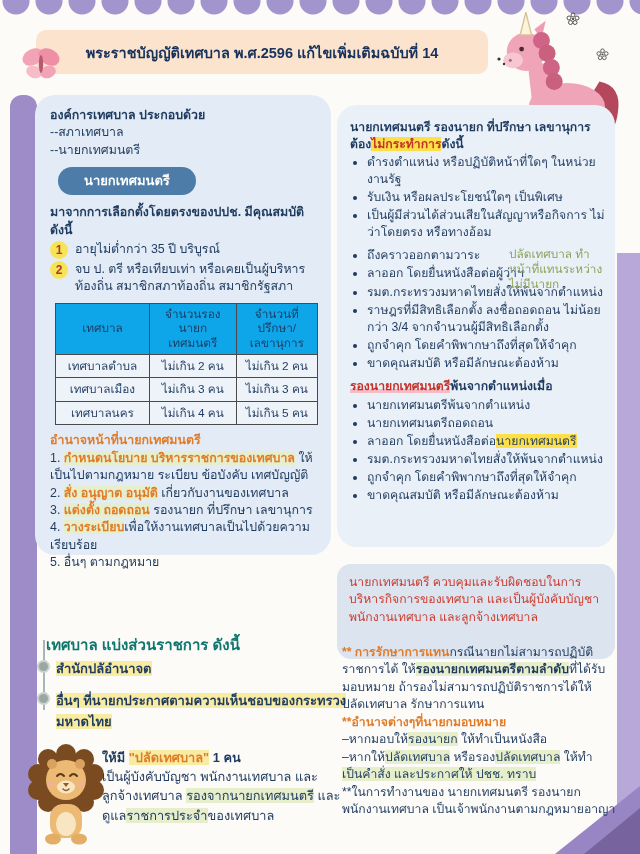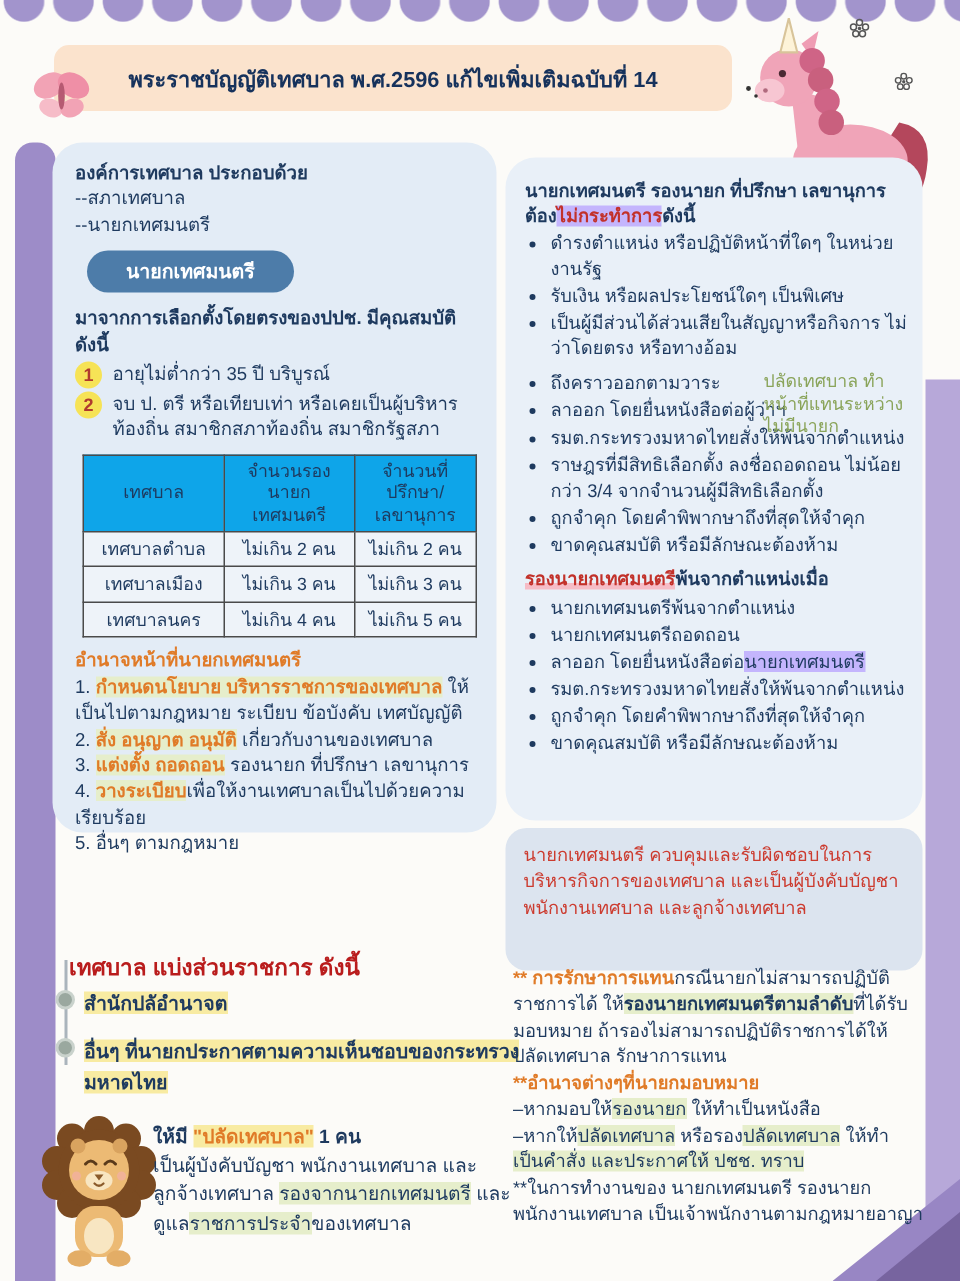--- a/index.html
+++ b/index.html
@@ -40,30 +40,30 @@
   #leftCard {
     left:35px; top:95px; width:296px; height:460px;
     padding:12px 13px 10px 15px; font-size:12.4px; line-height:1.4;
   }
   #rightCard {
     left:337px; top:105px; width:278px; height:442px;
     padding:14px 10px 8px 13px; background:#e9f0f8;
     font-size:12.2px; line-height:1.36;
   }
   #controlCard {
-    left:337px; top:552px; width:278px; height:95px; background:#dce4ef;
+    left:337px; top:564px; width:278px; height:95px; background:#dce4ef;
     border-radius:14px; padding:10px 12px; color:#cc3b2f;
     font-size:12.2px; line-height:1.42;
   }
   .bold { font-weight:bold; }
   .orange { color:#e07b28; font-weight:bold; }
   .red-b  { color:#c2312a; font-weight:bold; background:linear-gradient(transparent 68%, #f6bcc6 68%); }
   .hl-g { background:#e6eecb; }
   .hl-y { background:#f8eba2; }
-  .hl-p { background:#c4b5fd; }
+  .hl-p { background:#fde047; }
   .pill {
     display:inline-block; background:#4d7ca9; color:#fff; font-weight:bold;
     border-radius:16px; padding:5px 26px; font-size:13px; margin:8px 0 9px 8px;
   }
   .qual { display:flex; margin:2px 0; }
   .numb {
     flex:0 0 18px; width:18px; height:18px; border-radius:50%;
     background:#f6e356; color:#b03a2e; font-weight:bold;
     display:inline-flex; align-items:center; justify-content:center;
     margin-right:7px; font-size:12px;
@@ -73,21 +73,21 @@
   th { background:#0ea5e9; font-weight:normal; line-height:1.25; }
   td { background:#eef3f9; }
   ul.b { margin:2px 0 4px 0; padding-left:17px; }
   ul.b li { margin:1.5px 0; }
   .leave-wrap { position:relative; margin-top:7px; }
   .side-note {
     position:absolute; top:0; right:-1px; width:97px;
     color:#8aa45a; font-size:11.8px; line-height:1.28;
   }
   .arrow-i { display:inline-block; vertical-align:-3px; margin-left:5px; }
-  .division-head { position:absolute; left:46px; top:633px; font-size:15px; font-weight:bold; color:#b91c1c; }
+  .division-head { position:absolute; left:46px; top:633px; font-size:15px; font-weight:bold; color:#0f766e; }
   .tl-line { position:absolute; left:43px; top:640px; width:2px; height:70px; background:#aab4bc; }
   .tl-dot {
     position:absolute; width:13px; height:13px; border-radius:50%;
     background:#9aa89f; border:2px solid #c9d2cc;
   }
   .div-item { position:absolute; font-size:13px; font-weight:bold; color:#1e3a5f; }
   .notes { position:absolute; left:342px; top:644px; width:274px; font-size:12.2px; line-height:1.43; }
   .lion-text { position:absolute; left:102px; top:748px; width:240px; font-size:12.8px; line-height:1.5; }
   .sticker { position:absolute; }
   .doodle { position:absolute; }

